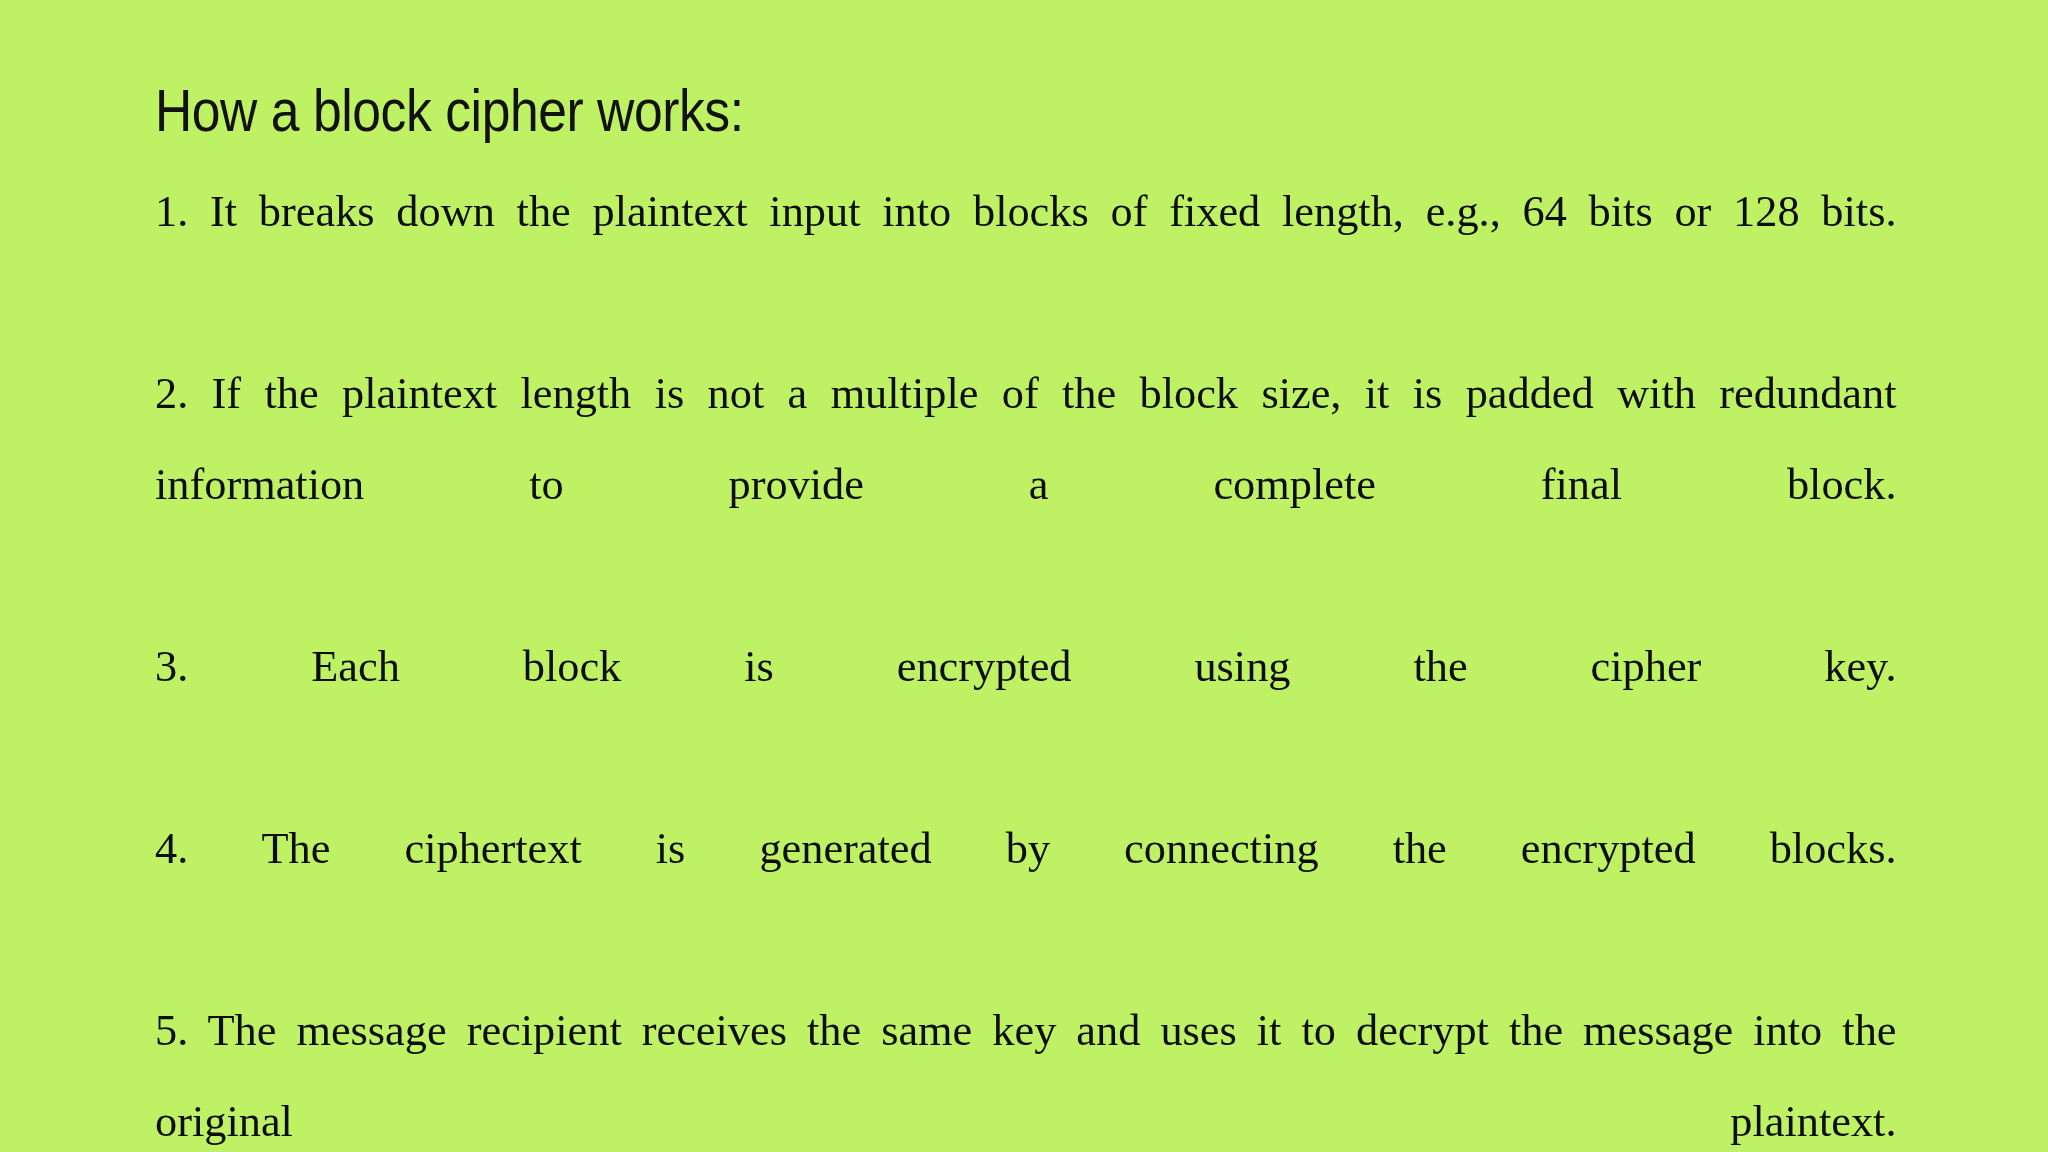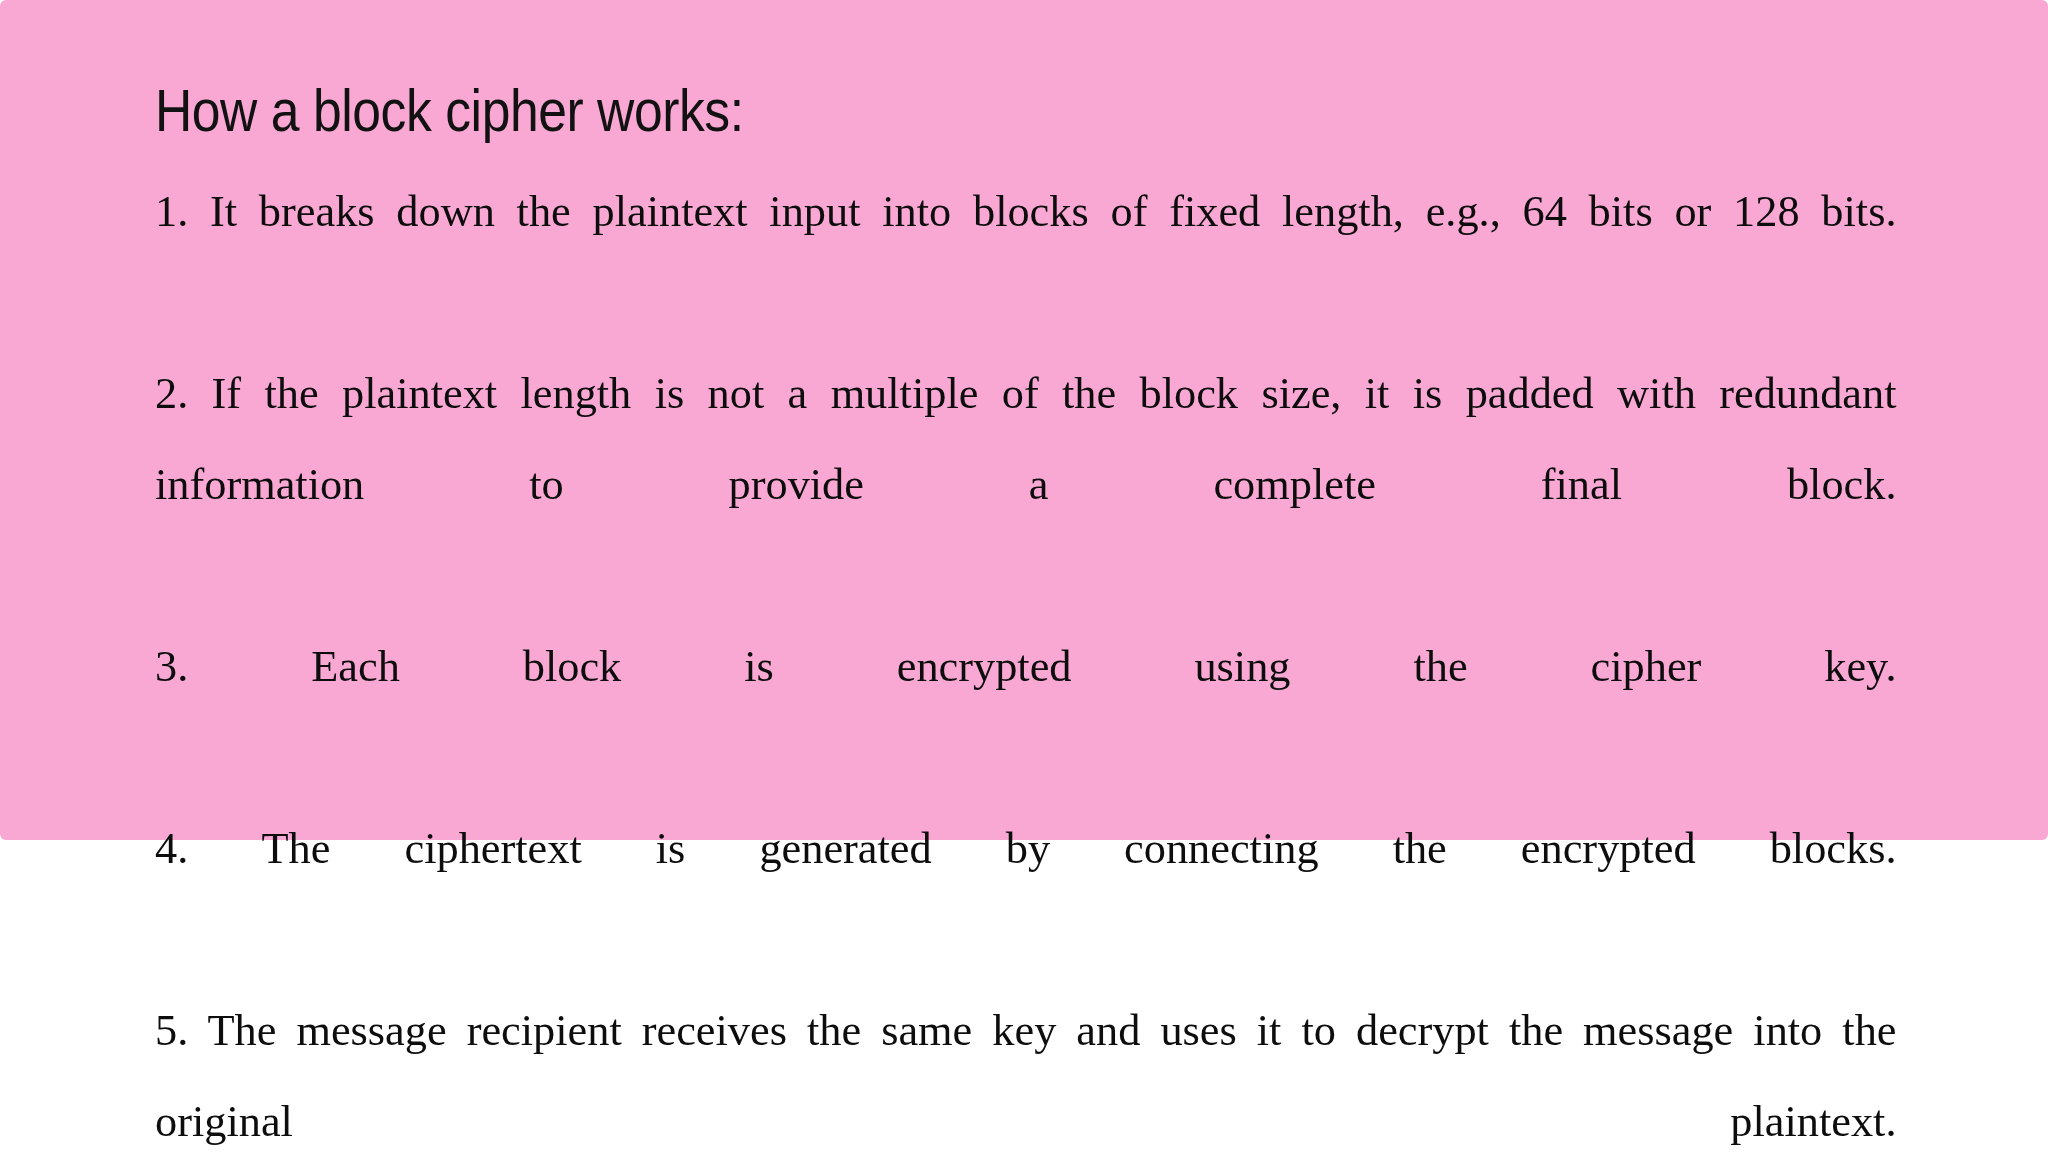--- a/index.html
+++ b/index.html
@@ -12,24 +12,23 @@
     width: 2048px;
     height: 1152px;
     overflow: hidden;
     font-family: "Liberation Serif", "DejaVu Serif", serif;
     -webkit-font-smoothing: antialiased;
   }
 
   .page {
     position: relative;
     width: 2048px;
-    height: 840px;
-    background: #f9a8d4;
+    height: 1152px;
+    background: #bef264;
     box-sizing: border-box;
-    border-radius: 6px;
   }
 
   .content {
     position: absolute;
     left: 155px;
     top: 72px;
     width: 1768px;
   }
 
   .doc-title {

